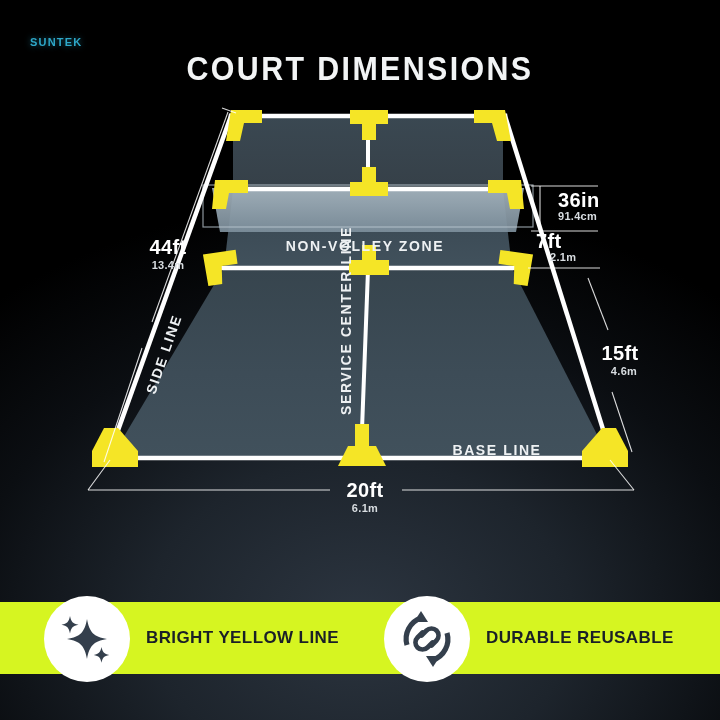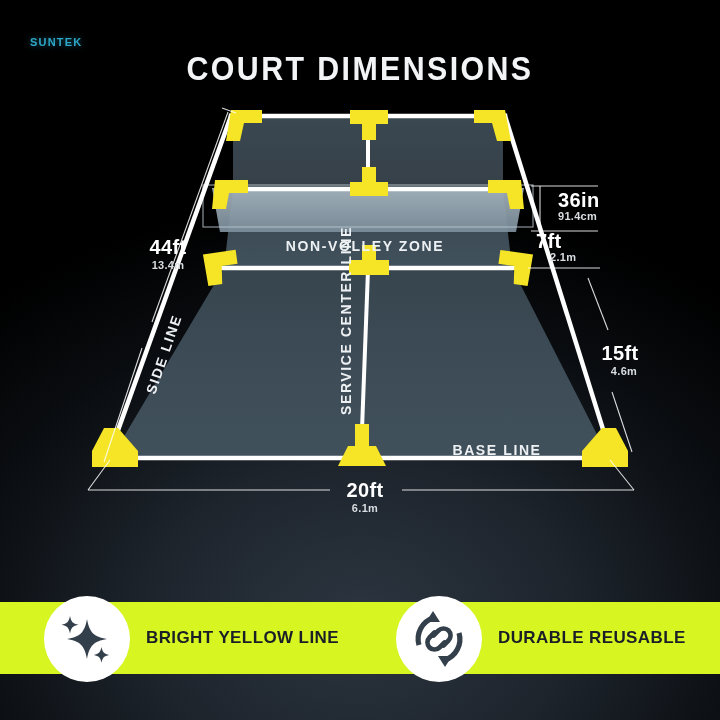--- a/index.html
+++ b/index.html
@@ -97,21 +97,21 @@
     background: #d6f521;
   }
   .feature {
     position: absolute;
     bottom: 46px;
     height: 72px;
     display: flex;
     align-items: center;
   }
   .feat-1 { left: 44px; }
-  .feat-2 { left: 396px; }
+  .feat-2 { left: 384px; }
 
   .circle {
     width: 86px;
     height: 86px;
     border-radius: 50%;
     background: #ffffff;
     display: flex;
     align-items: center;
     justify-content: center;
     flex: 0 0 auto;

